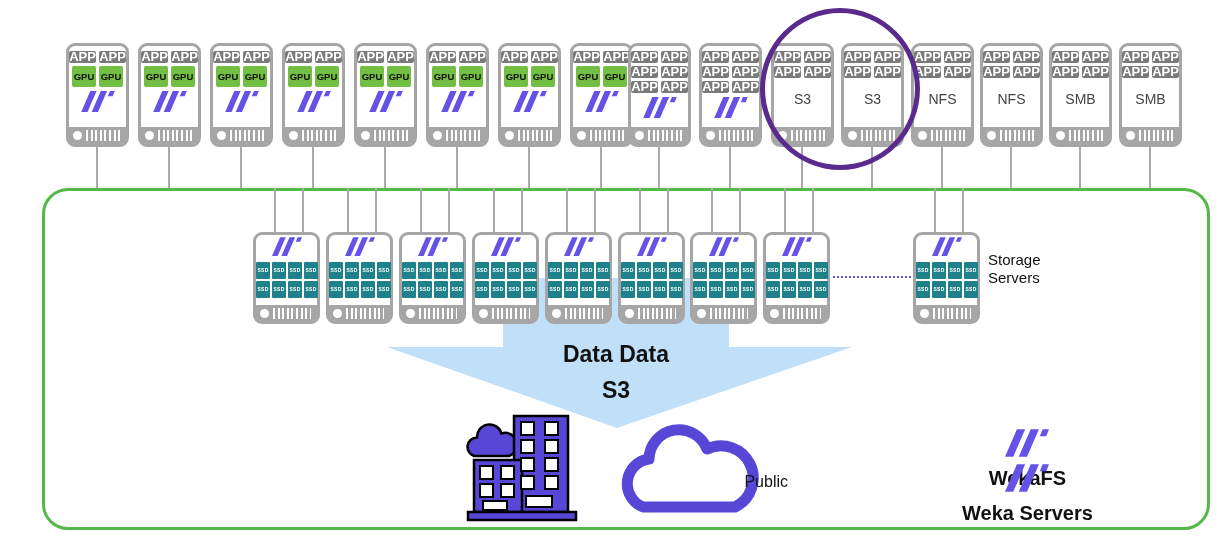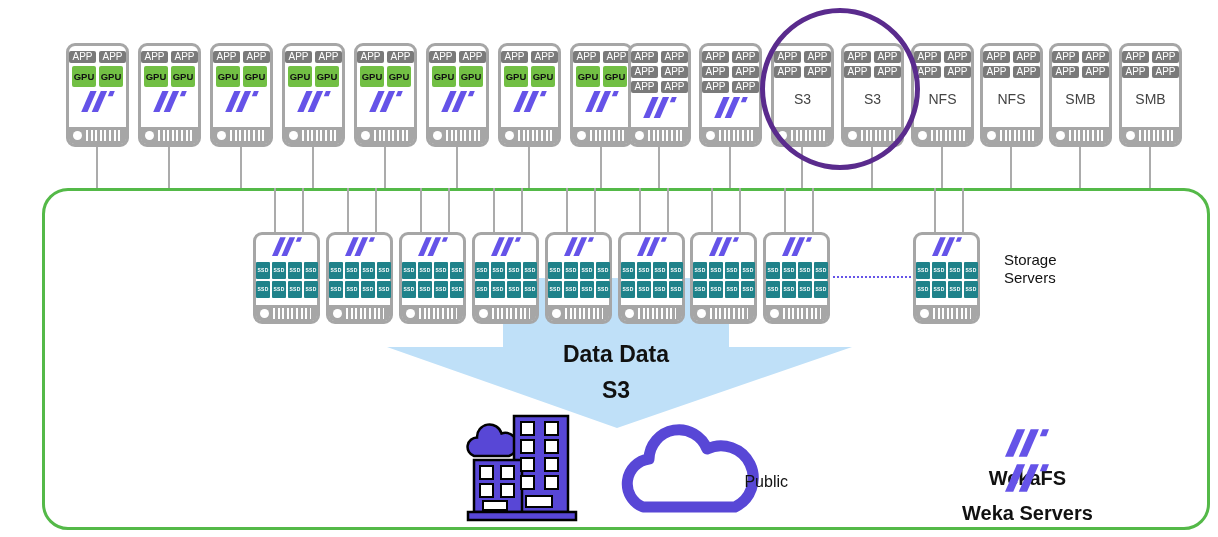--- a/index.html
+++ b/index.html
@@ -11,42 +11,42 @@
   .eth{position:absolute;left:62px;top:197px;font-size:15.5px;font-weight:500;z-index:6;white-space:nowrap;}
   .ns{position:absolute;left:66px;top:487px;font-size:21px;font-weight:600;z-index:6;white-space:nowrap;}
   
   .vline{position:absolute;width:2px;background:var(--line_gray);z-index:1;}
   
   .tnode{position:absolute;top:43px;width:63px;height:104px;box-sizing:border-box;background:#fff;
          border:3px solid var(--node_gray);border-radius:9px;z-index:4;text-align:center;}
   .crow{display:flex;justify-content:center;gap:3px;margin-top:3px;}
   .tnode .crow:first-child{margin-top:5px;}
   .chip{display:block;border-radius:2px;}
-  .chip.app{width:36px;height:12px;background:var(--chip_gray);color:#fff;font-size:10px;font-weight:normal;line-height:12px;}
+  .chip.app{width:36px;height:12px;background:var(--chip_gray);color:#fff;font-size:13px;font-weight:bold;line-height:12px;}
   .chip.gpu{width:24px;height:21px;background:var(--gpu_green);color:#111;font-size:9.5px;font-weight:bold;line-height:21px;}
   .proto{margin-top:13px;font-size:14px;font-weight:500;color:#444;}
   .weka-logo{display:block;margin-top:4px;}
   .weka-logo svg{display:inline-block;}
   .weka-logo svg polygon{fill:var(--weka_purple);}
   .tnode .weka-logo svg{width:34px;height:21px;}
   .vbar{position:absolute;bottom:0;left:0;right:0;height:17px;background:var(--node_gray);
         border-radius:0 0 5px 5px;display:flex;align-items:center;padding:0 4px;box-sizing:border-box;gap:4px;}
   .dot{width:9px;height:9px;background:#fff;border-radius:50%;flex:0 0 auto;}
   .vents{flex:1;height:11px;background:repeating-linear-gradient(90deg,#fff 0 2px,transparent 2px 4.6px);margin-right:2px;}
   
   .snode{position:absolute;top:232px;width:67px;height:92px;box-sizing:border-box;background:#fff;
          border:3px solid var(--node_gray);border-radius:9px;z-index:3;text-align:center;}
   .snode .weka-logo{margin-top:2px;}
   .snode .weka-logo svg{width:30px;height:19px;}
   .ssdgrid{display:flex;flex-wrap:wrap;gap:2px;width:62px;margin:2px auto 0;justify-content:center;}
   .chip.ssd{width:14px;height:17px;background:var(--ssd_teal);color:#fff;font-size:5px;font-weight:bold;
             line-height:17px;border-radius:1px;letter-spacing:.3px;}
   .snode .vbar{height:16px;}
   .dots{position:absolute;left:833px;top:276px;width:78px;height:0;border-top:2.5px dotted var(--weka_purple);z-index:3;}
-  .stlabel{position:absolute;left:988px;top:251px;font-size:15px;font-weight:500;line-height:18px;z-index:6;margin-left:16px;}
+  .stlabel{position:absolute;left:988px;top:251px;font-size:15px;font-weight:500;line-height:18px;z-index:6;}
   
   .arrow{position:absolute;left:0;top:0;z-index:2;pointer-events:none;}
   .dl{position:absolute;left:496px;width:240px;text-align:center;font-size:23px;font-weight:600;z-index:6;}
   .dl1{top:341px;} .dl2{top:377px;}
   
   .bldg{position:absolute;left:464px;top:412px;z-index:2;}
   .pcloud{position:absolute;left:597px;top:415px;z-index:2;}
   .pub{position:absolute;left:668px;top:473px;width:120px;text-align:right;font-size:16px;font-weight:500;z-index:6;}
   
   .ellipse{position:absolute;left:760px;top:8px;width:160px;height:162px;box-sizing:border-box;

